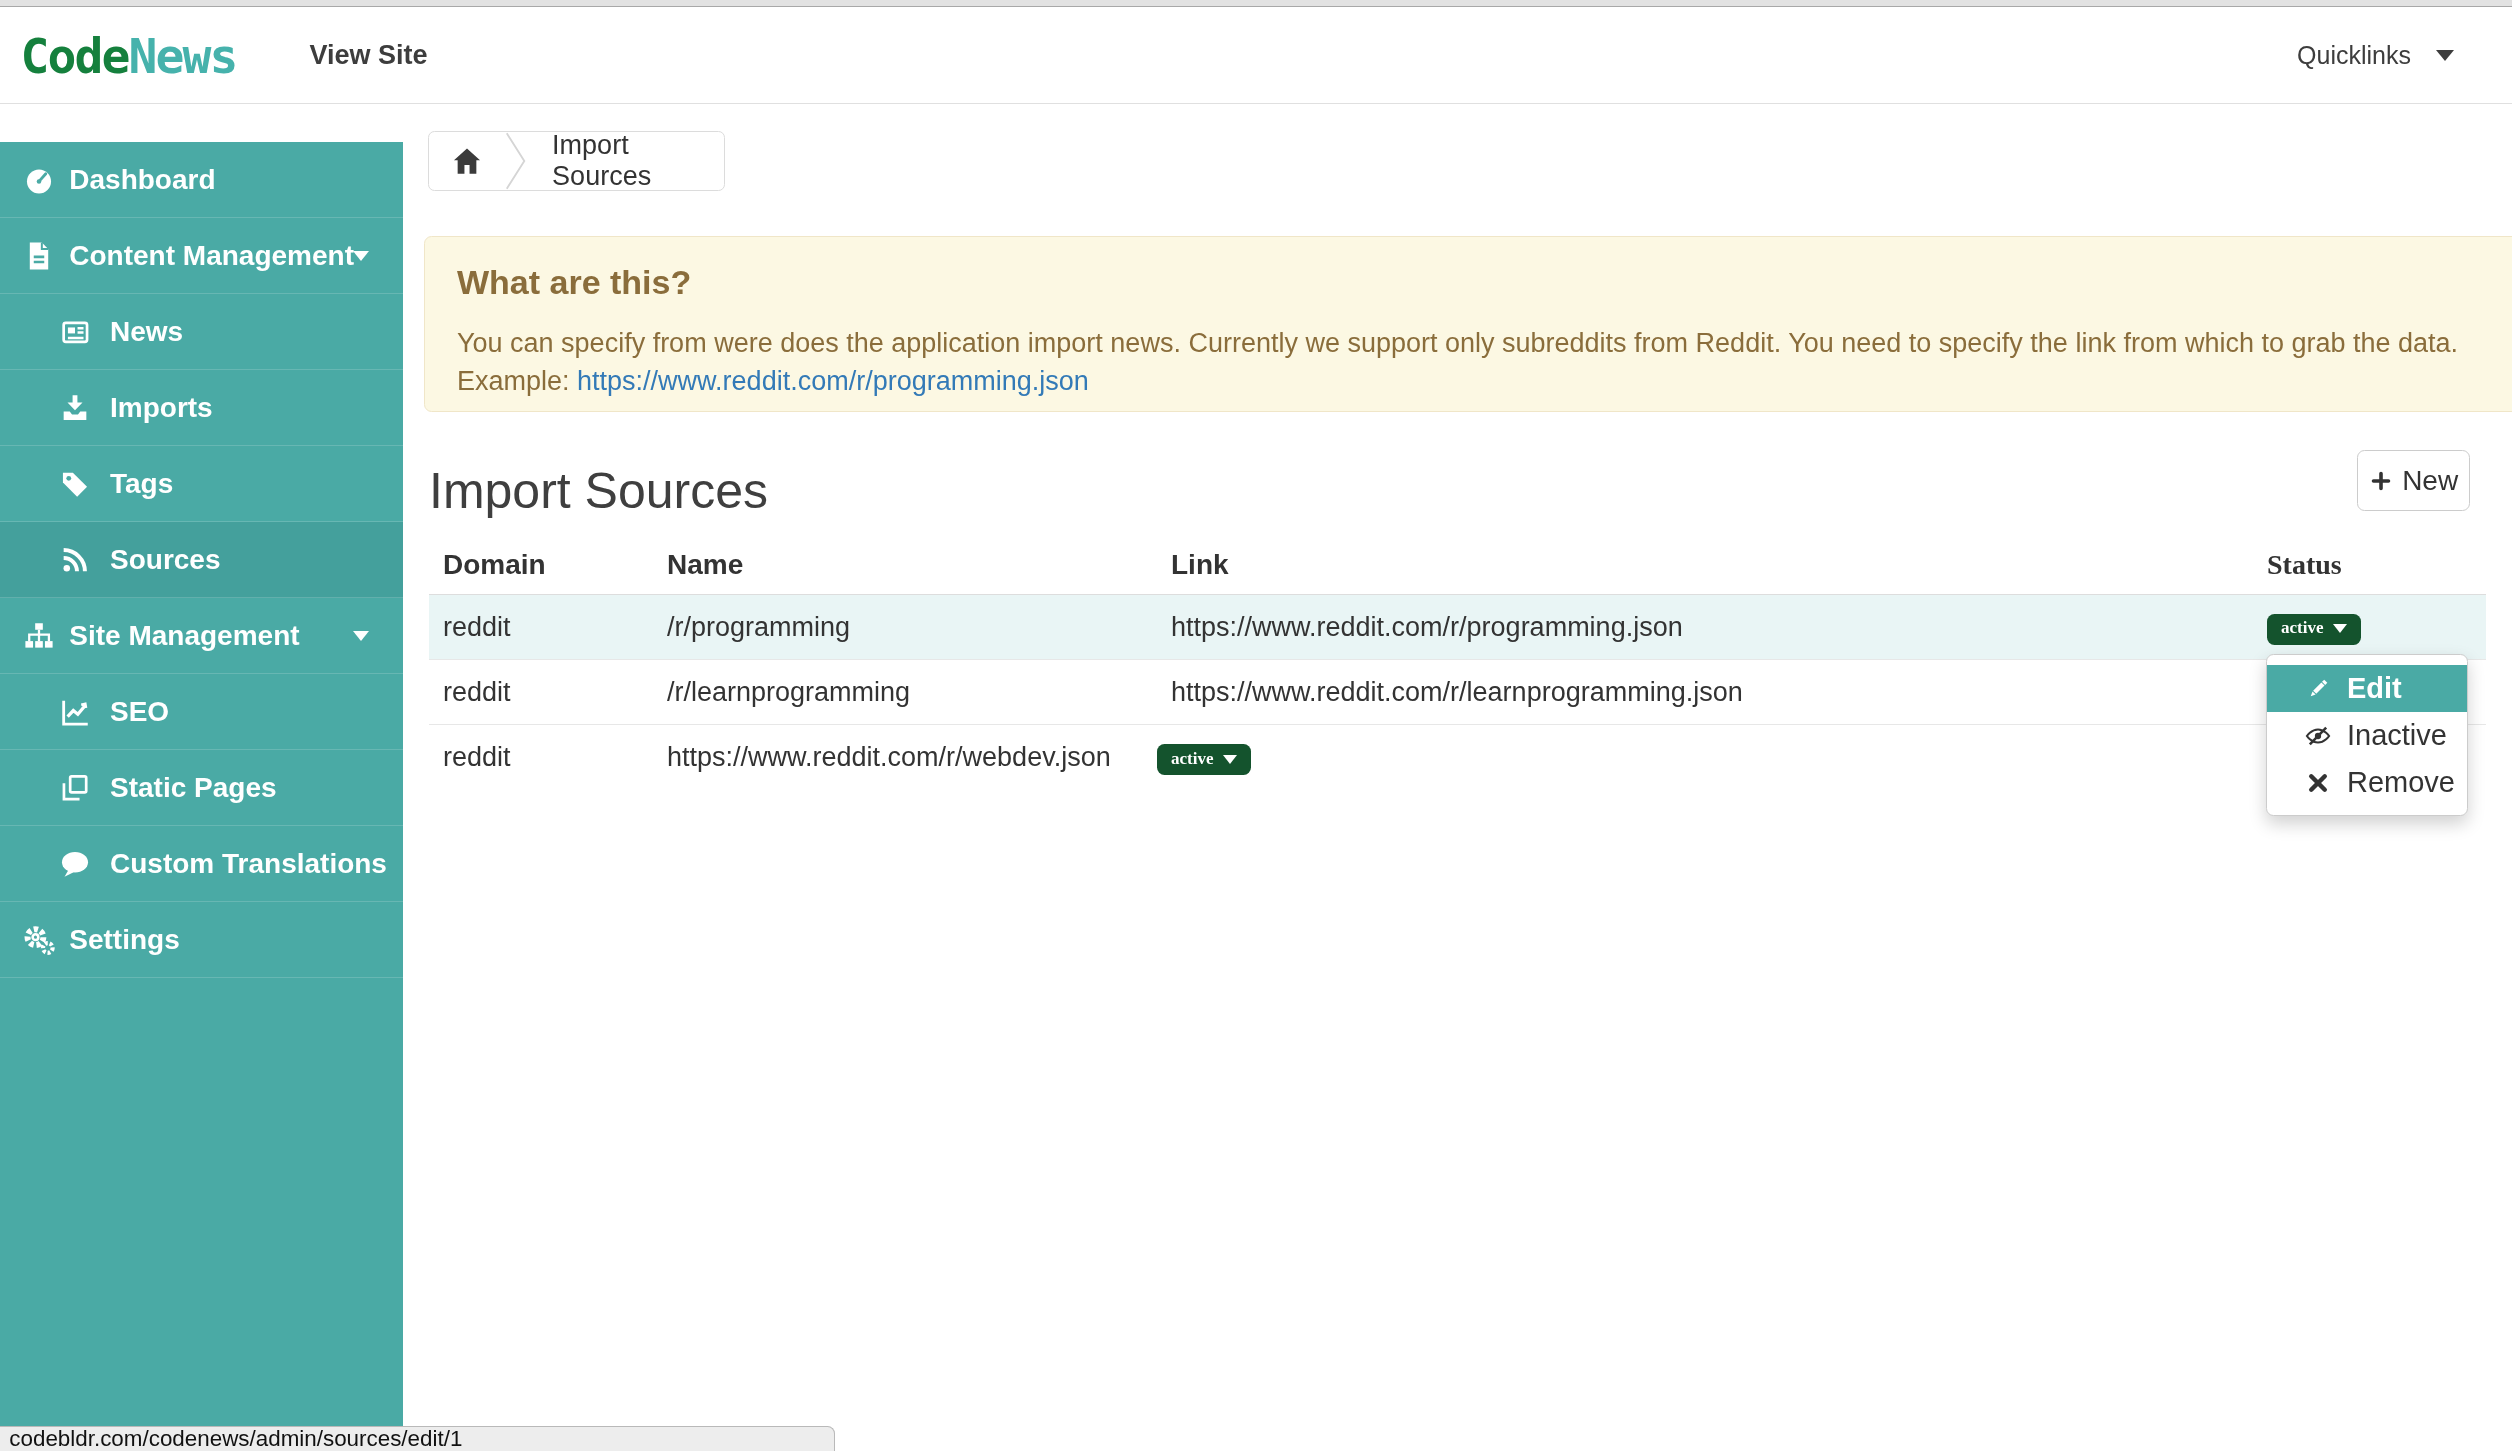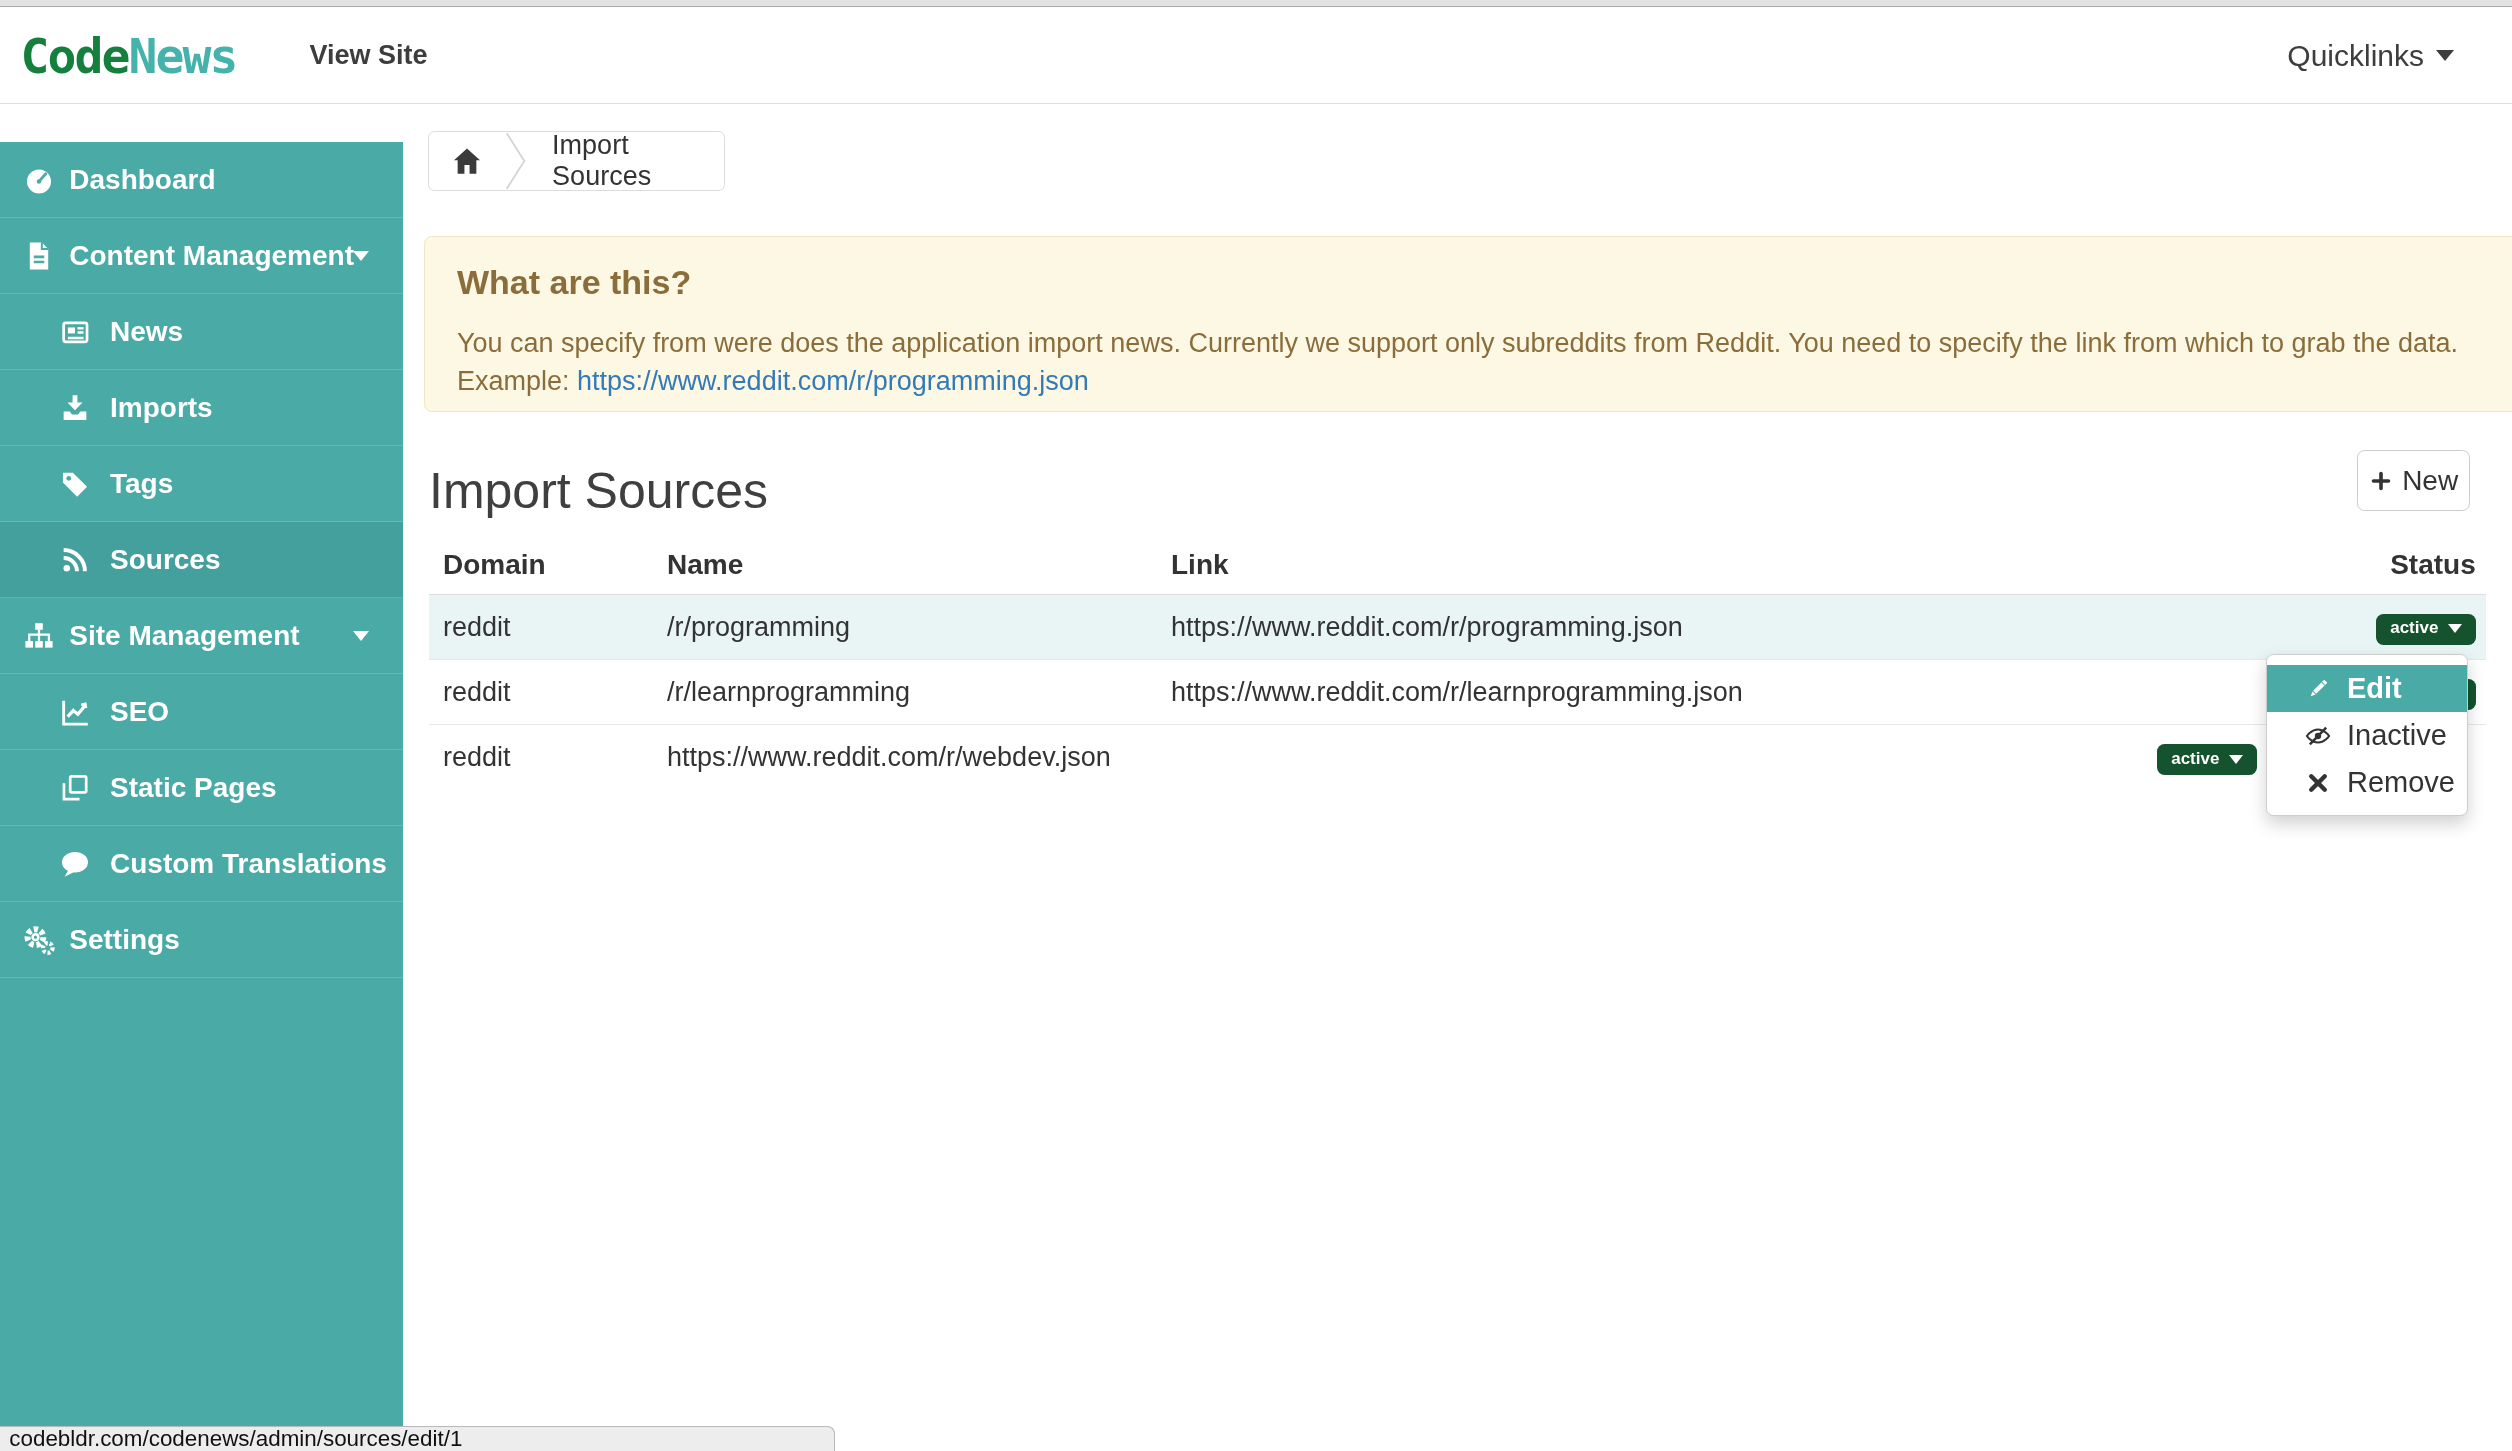--- a/index.html
+++ b/index.html
@@ -9,21 +9,21 @@
 
   
   .top-strip { position:absolute; left:0; top:0; width:100%; height:6.5px; background:#e2e2e2; border-bottom:1.9px solid #a8a8a8; z-index:30; }
 
   
   .header { position:absolute; left:0; top:0; width:100%; height:104px; background:#fff; border-bottom:0.9px solid #e0e0e0; display:flex; align-items:center; padding-top:8.4px; }
   .logo { margin-left:20.5px; font-family:"DejaVu Sans Mono", monospace; font-weight:bold; font-size:48px; letter-spacing:-1.9px; cursor:pointer; white-space:nowrap; }
   .logo .code { color:#15803d; }
   .logo .news { color:#46b2ac; }
   .view-site { margin-left:73px; font-size:27px; font-weight:600; color:#3d3d3d; cursor:pointer; }
-  .quicklinks { margin-left:auto; margin-right:58px; font-size:30px; font-weight:500; color:#3d3d3d; cursor:pointer; display:flex; align-items:center; gap:12px; }
+  .quicklinks { margin-left:auto; margin-right:58px; font-size:25px; font-weight:500; color:#3d3d3d; cursor:pointer; display:flex; align-items:center; gap:25px; }
   .caret-down { width:0; height:0; border-left:9.3px solid transparent; border-right:9.3px solid transparent; border-top:11.2px solid #3d3d3d; display:inline-block; }
 
   
   .sidebar { position:absolute; left:0; top:142px; bottom:0; width:403px; background:#4aaaa5; z-index:1; }
   .side-item { position:relative; height:76px; display:flex; align-items:center; border-bottom:0.9px solid rgba(255,255,255,0.16); color:#fff; font-size:28px; font-weight:600; cursor:pointer; }
   .side-item .ic { width:43px; display:flex; justify-content:center; align-items:center; flex:none; }
   .side-item .ic svg { width:34px; height:34px; }
   .side-item.l1 { padding-left:17px; }
   .side-item.l1 .lbl { margin-left:9.3px; }
   .side-item.l2 { padding-left:53px; }
@@ -50,21 +50,21 @@
   .btn-new svg { width:24px; height:24px; }
 
   
   .tbl { position:absolute; left:429px; top:536px; width:2057px; }
   .tr { display:grid; grid-template-columns:224px 504px 1110px 1fr; align-items:center; }
   .tr.head { height:59px; font-weight:700; font-size:28px; color:#333; border-bottom:1.9px solid #ddd; }
   .tr.row { height:65px; font-size:27px; color:#333; border-bottom:0.9px solid #e7e7e7; }
   .tr.row.last { border-bottom:none; }
   .tr.row.hl { background:#e9f5f5; }
   .td, .th { padding-left:14px; overflow:hidden; white-space:nowrap; }
-  .td.status, .th.status { text-align:right; padding-right:10.3px; padding-left:0; }
+  .td.status, .th.status { text-align:left; padding-right:10.3px; padding-left:0;font-family:Liberation Serif, serif; }
 
   .badge { position:relative; z-index:1; display:inline-flex; align-items:center; gap:9.3px; background:#14532d; color:#fff; font-size:17px; font-weight:700; padding:5.6px 14px 6.5px; border-radius:7.5px; cursor:pointer; line-height:1.1; }
   .badge .bcaret { width:0; height:0; border-left:7.5px solid transparent; border-right:7.5px solid transparent; border-top:9.3px solid #fff; }
 
   
   .dropdown { position:absolute; left:2266px; top:654px; width:202px; background:#fff; border:0.9px solid #ccc; border-radius:7.5px; box-shadow:0 7.5px 17px rgba(0,0,0,0.18); padding:10.3px 0 8.4px; z-index:5; }
   .dd-item { height:47px; display:flex; align-items:center; padding-left:37px; gap:15px; font-size:29px; color:#333; cursor:pointer; }
   .dd-item svg { width:28px; height:28px; flex:none; }
   .dd-item.sel { background:#4aaaa5; color:#fff; font-weight:600; }
 

